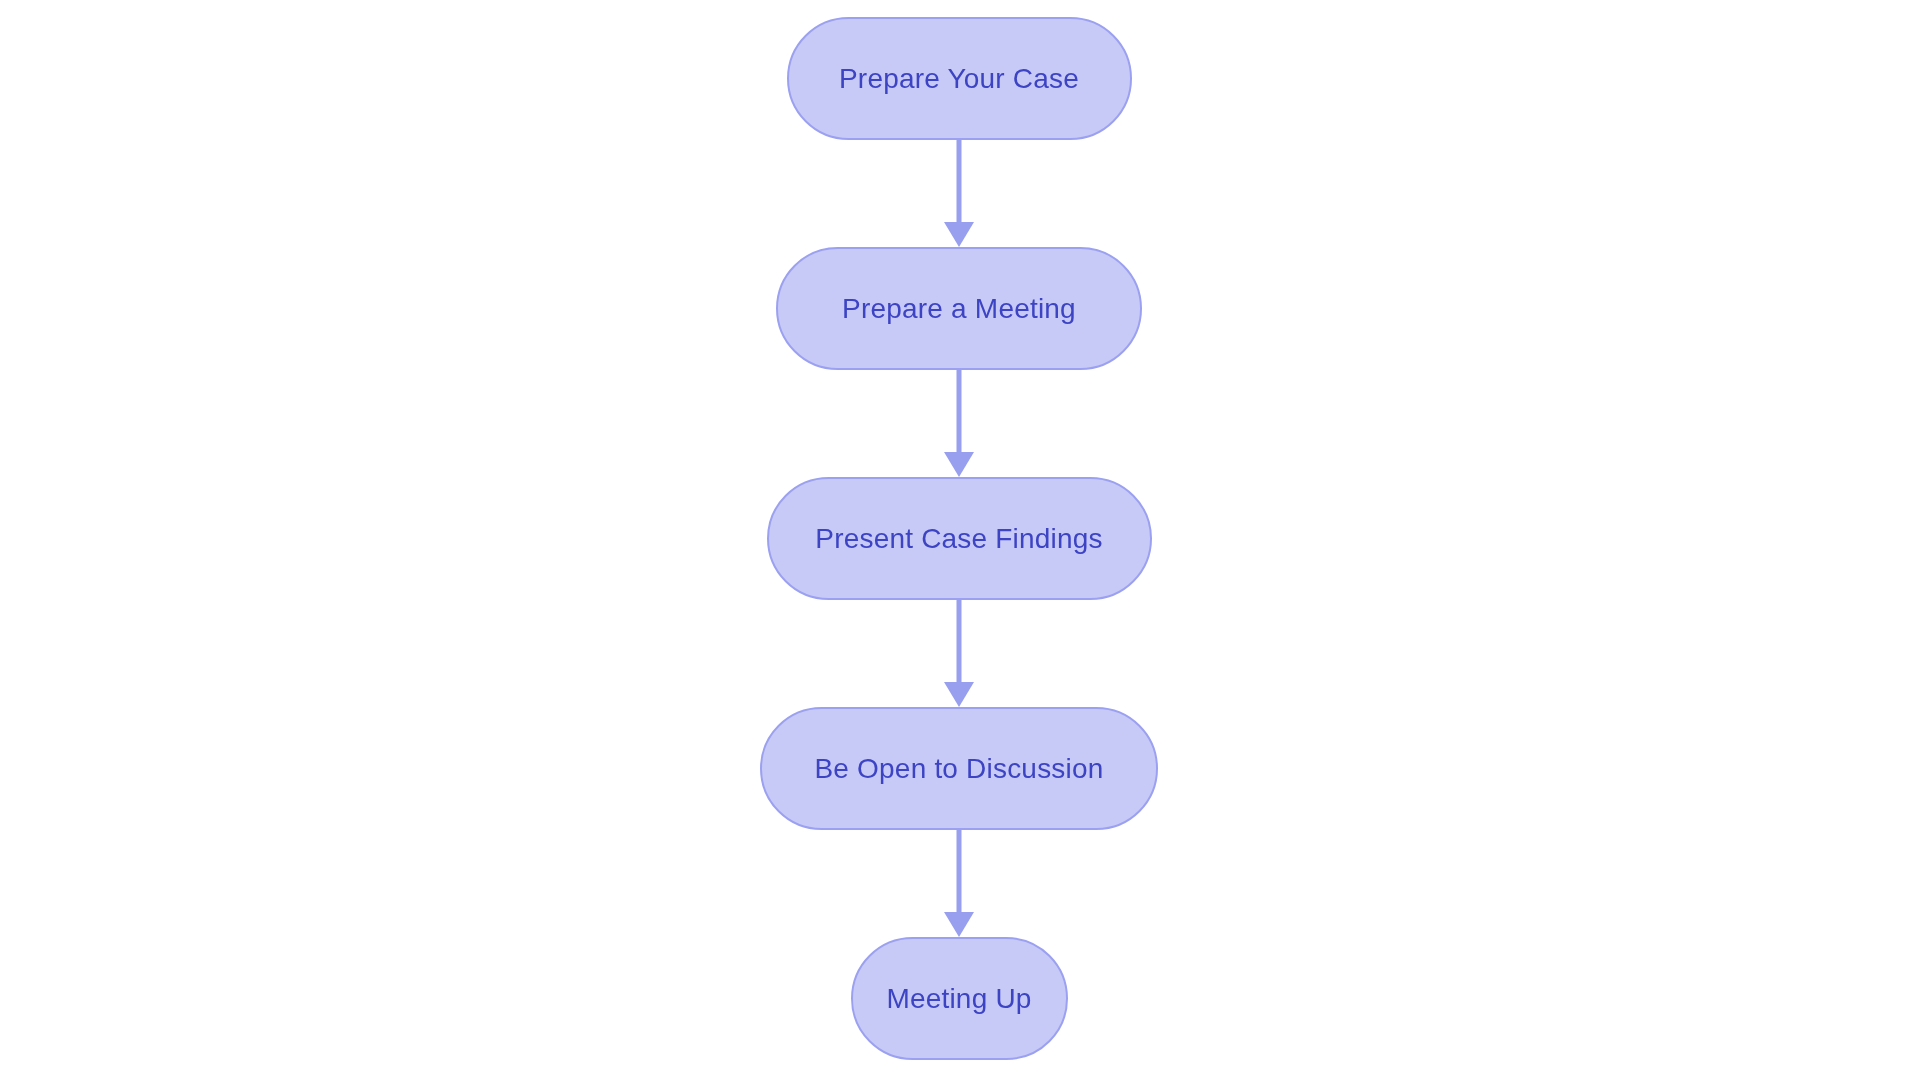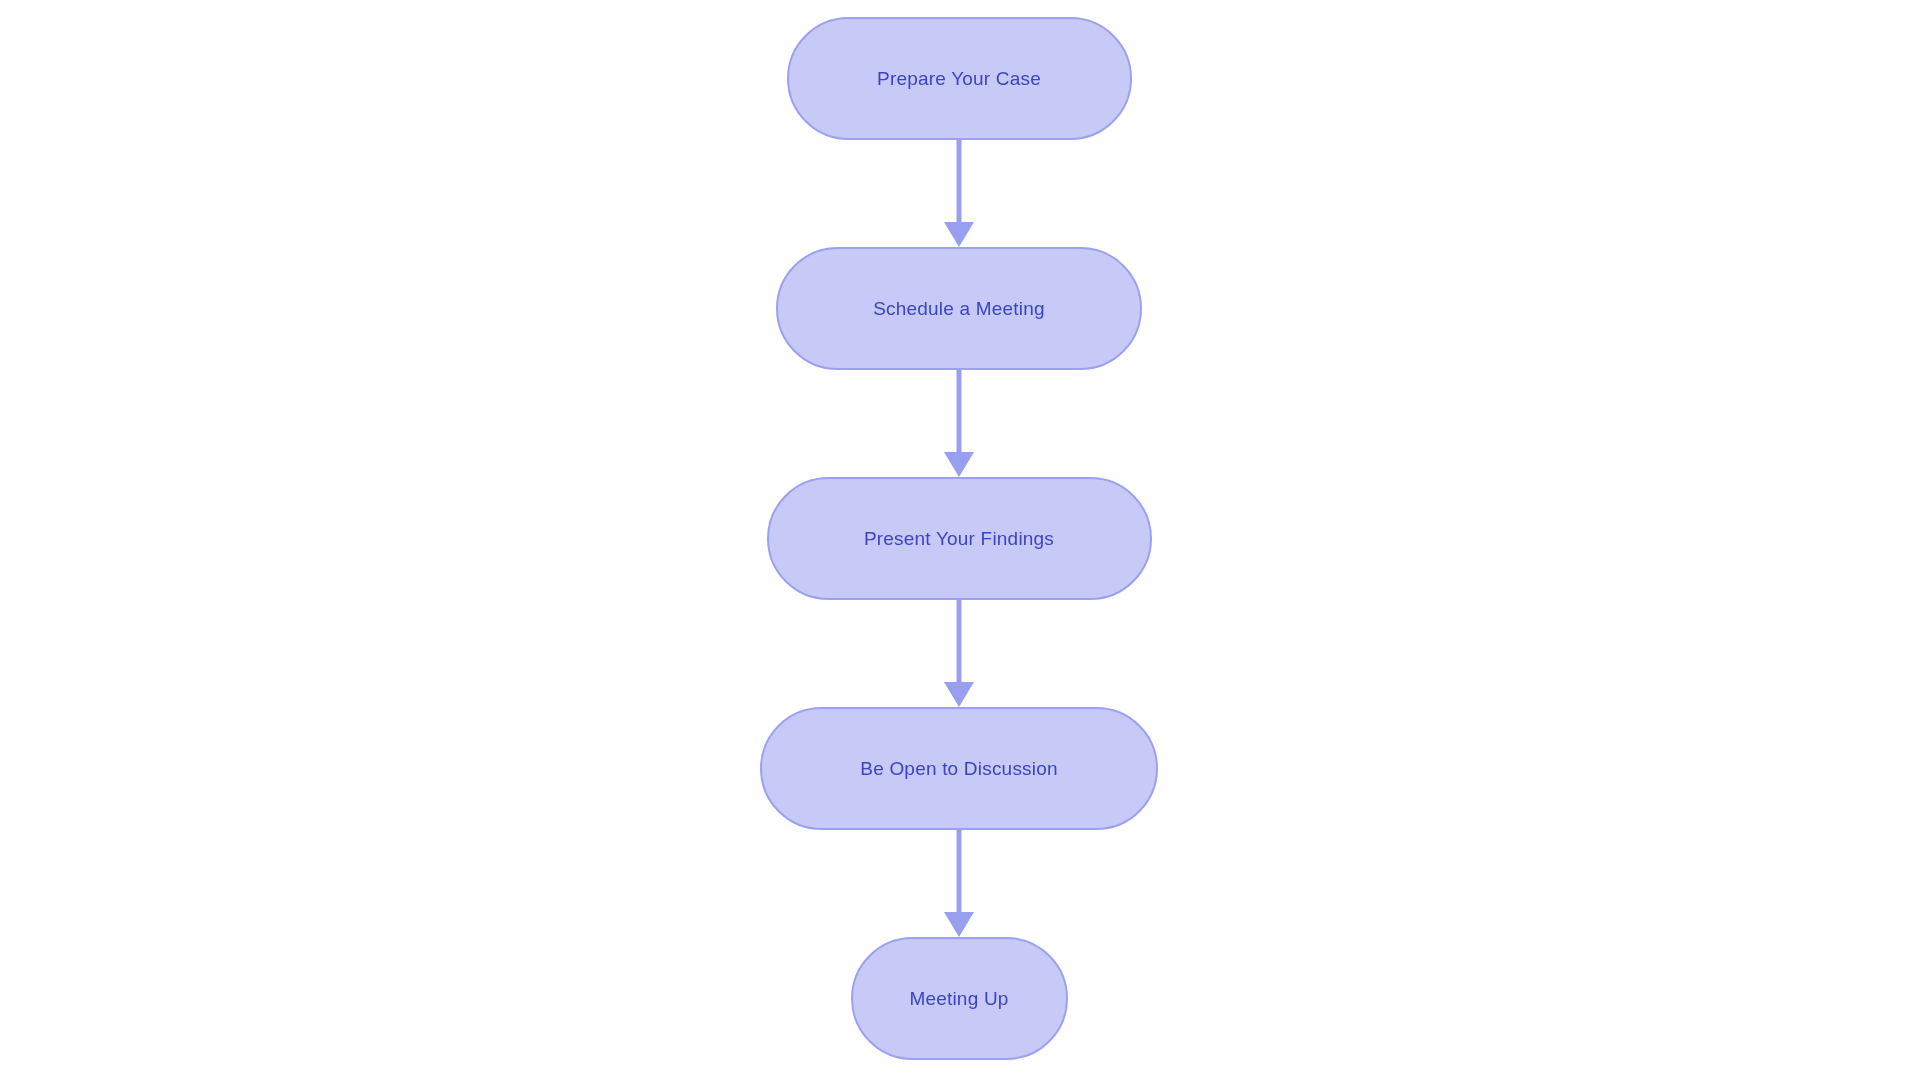--- a/index.html
+++ b/index.html
@@ -32,21 +32,21 @@
   }
   .flow-node {
     height: 123px;
     border-radius: 61.5px;
     background: var(--node-fill);
     border: 2px solid var(--node-border);
     display: flex;
     align-items: center;
     justify-content: center;
     color: var(--node-text);
-    font-size: 19px;
+    font-size: 28px;
     letter-spacing: 0.2px;
     flex: 0 0 auto;
     margin-left: -2px; 
   }
   .flow-node.n1 { width: 345px; }
   .flow-node.n2 { width: 366px; }
   .flow-node.n3 { width: 385px; }
   .flow-node.n4 { width: 398px; text-align: right; }
   .flow-node.n5 { width: 217px; }
   .connector {
@@ -85,30 +85,30 @@
   <div class="flow-node n1">
     <span>Prepare Your Case</span>
   </div>
 
   <div class="connector">
     <div class="line"></div>
     <div class="head"></div>
   </div>
 
   <div class="flow-node n2">
-    <span>Schedule a Meeting</span>
+    <span>Prepare a Meeting</span>
   </div>
 
   <div class="connector">
     <div class="line"></div>
     <div class="head"></div>
   </div>
 
   <div class="flow-node n3">
-    <span>Present Your Findings</span>
+    <span>Present Case Findings</span>
   </div>
 
   <div class="connector">
     <div class="line"></div>
     <div class="head"></div>
   </div>
 
   <div class="flow-node n4">
     <span>Be Open to Discussion</span>
   </div>

